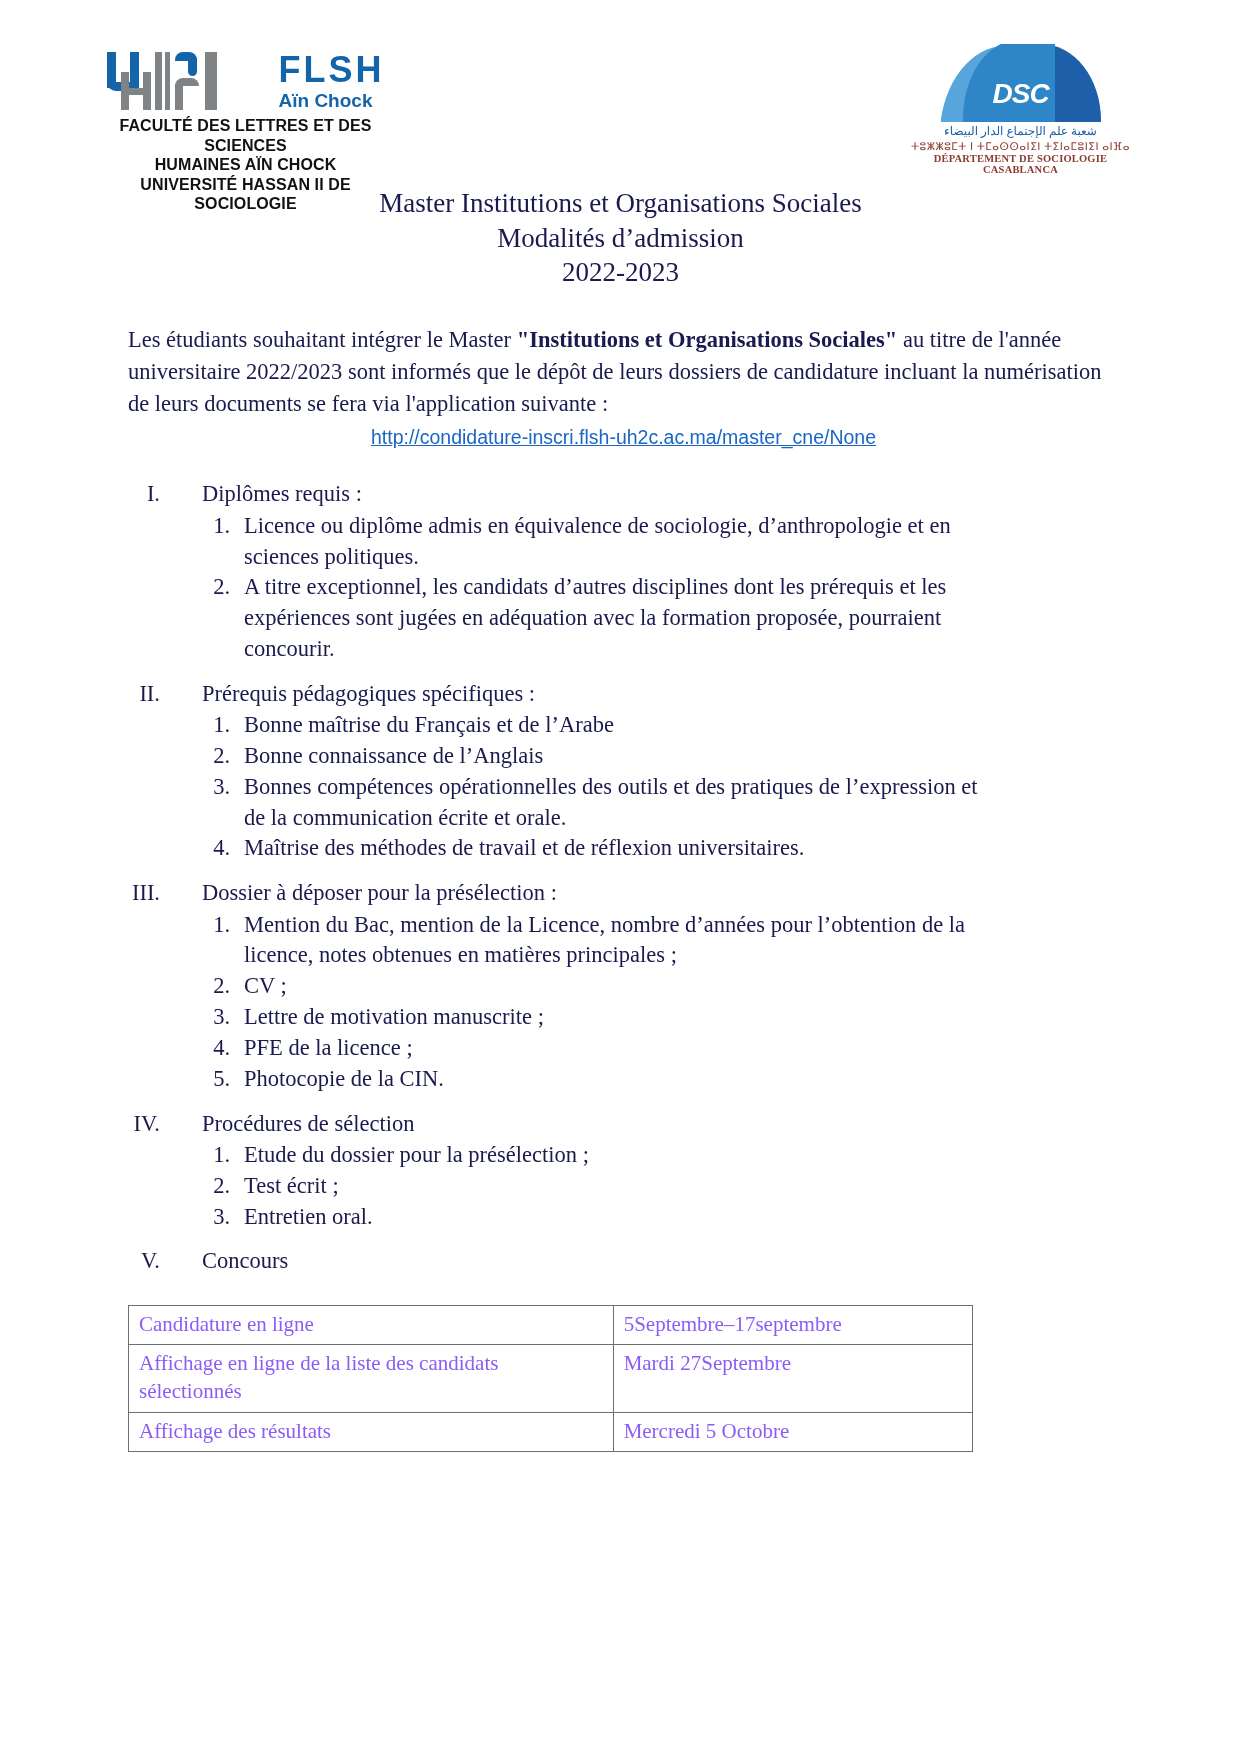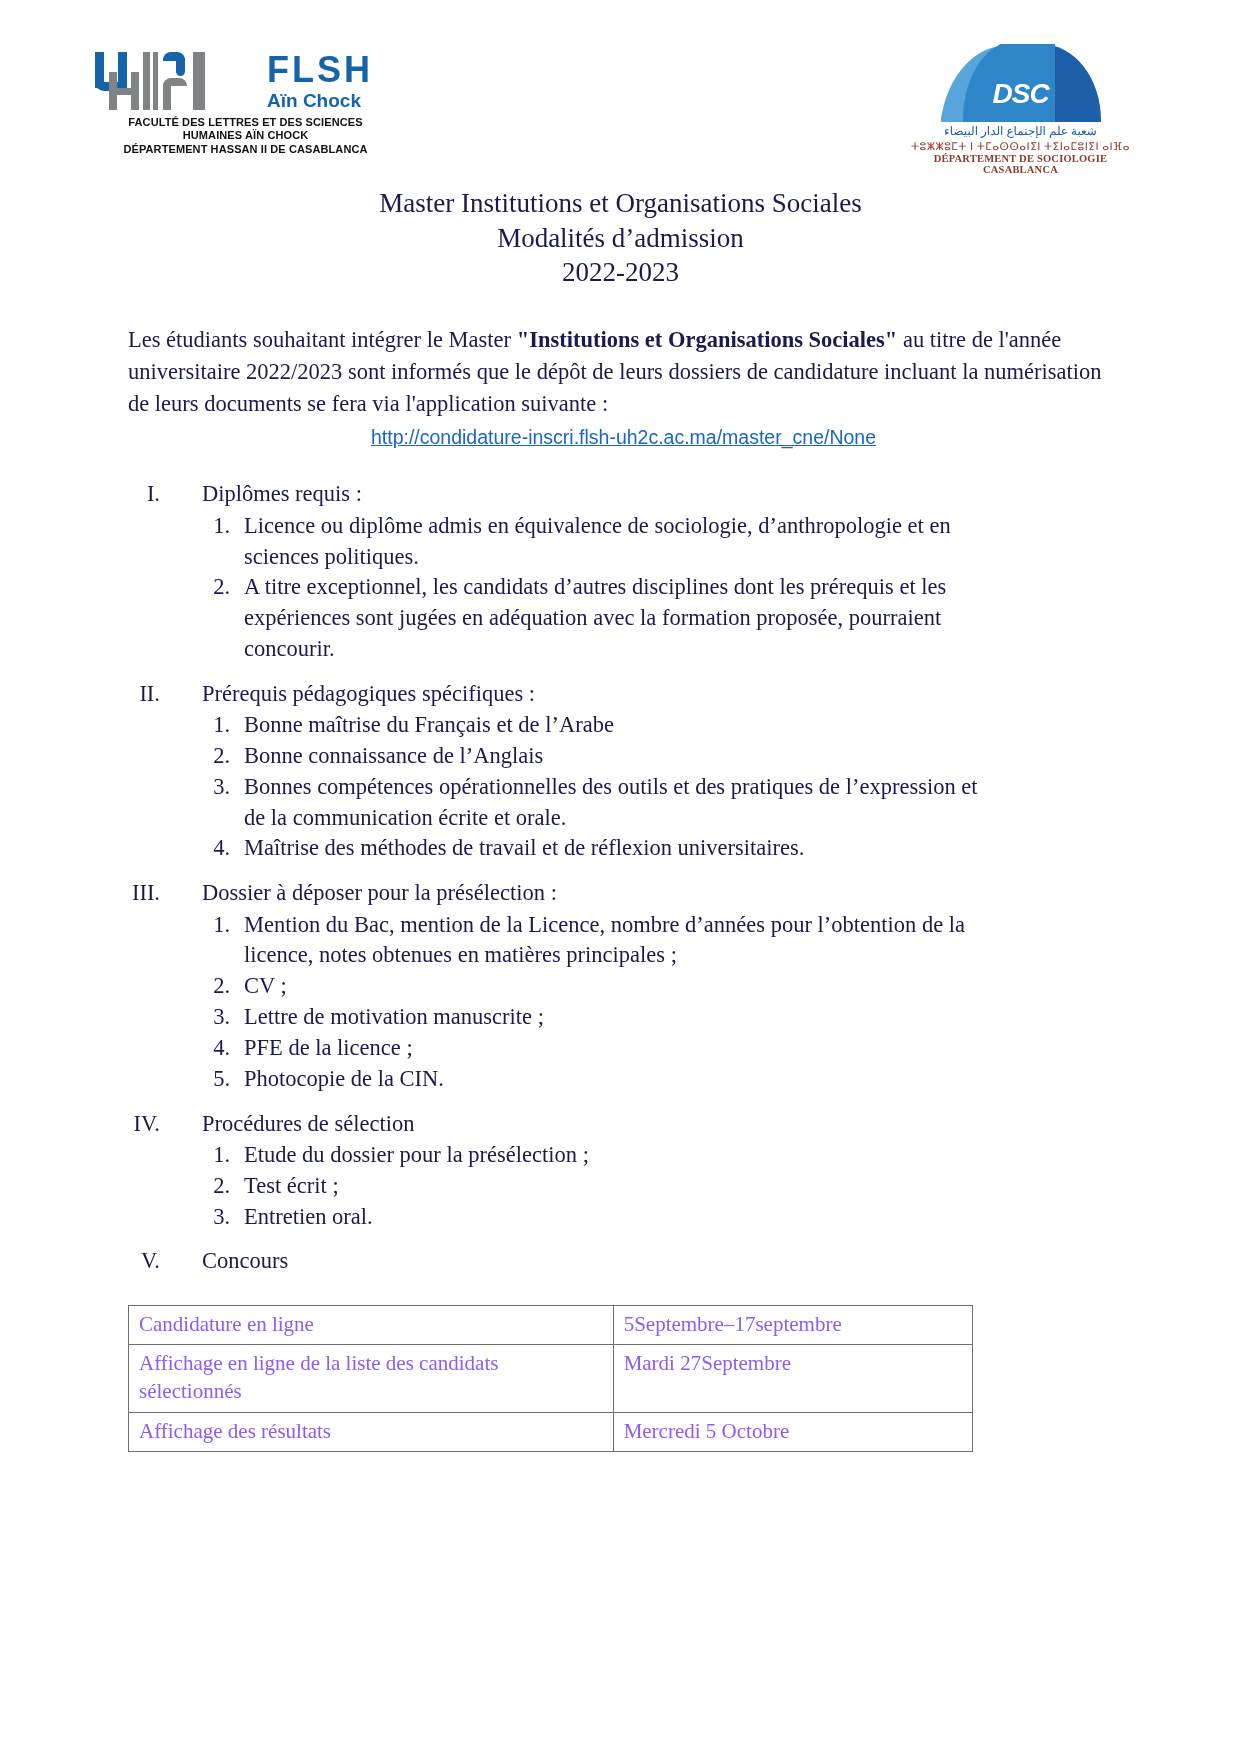--- a/index.html
+++ b/index.html
@@ -32,21 +32,21 @@
   .logo-flsh {
     position: absolute;
     left: 118px;
     top: 48px;
     width: 255px;
     text-align: center;
   }
   .flsh-mark {
     display: flex;
     align-items: flex-end;
-    justify-content: flex-end;
+    justify-content: center;
     height: 62px;
     gap: 48px;
   }
   .flsh-glyph {
     position: relative;
     width: 112px;
     height: 62px;
     flex: none;
   }
   .flsh-bar-gray {
@@ -74,21 +74,21 @@
     font-family: "Liberation Sans", sans-serif;
     font-weight: bold;
     font-size: 19px;
     color: #1464aa;
     display: block;
     margin-top: 3px;
   }
   .flsh-caption {
     font-family: "Liberation Sans", sans-serif;
     font-weight: bold;
-    font-size: 11px;
+    font-size: 16px;
     color: #111111;
     line-height: 1.22;
     margin-top: 6px;
     letter-spacing: 0.1px;
   }
 
   .logo-dsc {
     position: absolute;
     right: 108px;
     top: 44px;
@@ -275,21 +275,21 @@
           <div class="flsh-bar-gray" style="left:98px; top:4px;  width:12px; height:58px;"></div>
         </div>
         <div class="flsh-words">
           <span class="w1">FLSH</span>
           <span class="w2">Aïn Chock</span>
         </div>
       </div>
       <div class="flsh-caption">
         <div>FACULTÉ DES LETTRES ET DES SCIENCES</div>
         <div>HUMAINES AÏN CHOCK</div>
-        <div>DÉPARTEMENT HASSAN II DE CASABLANCA</div>
+        <div>UNIVERSITÉ HASSAN II DE SOCIOLOGIE</div>
       </div>
     </div>
 
     <div class="logo-dsc">
       <div class="dsc-mark">
         <div class="dsc-dome"></div>
         <div class="dsc-swoosh"></div>
         <div class="dsc-swoosh2"></div>
         <div class="dsc-letters">DSC</div>
       </div>

